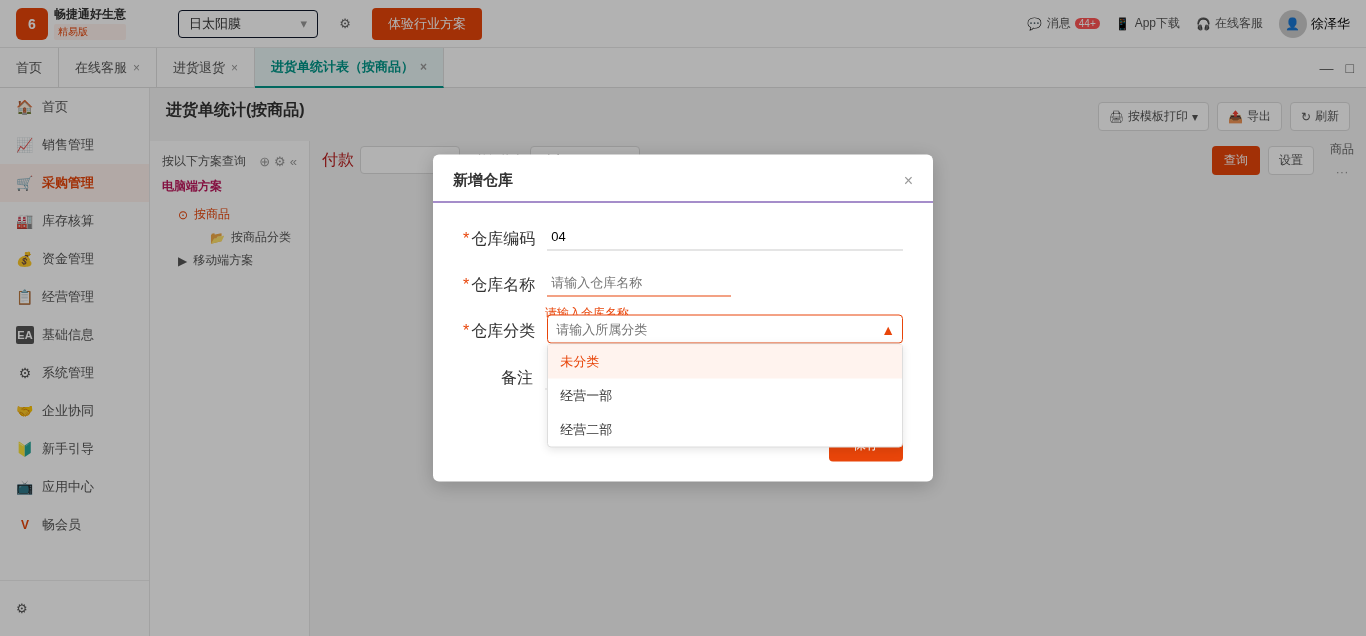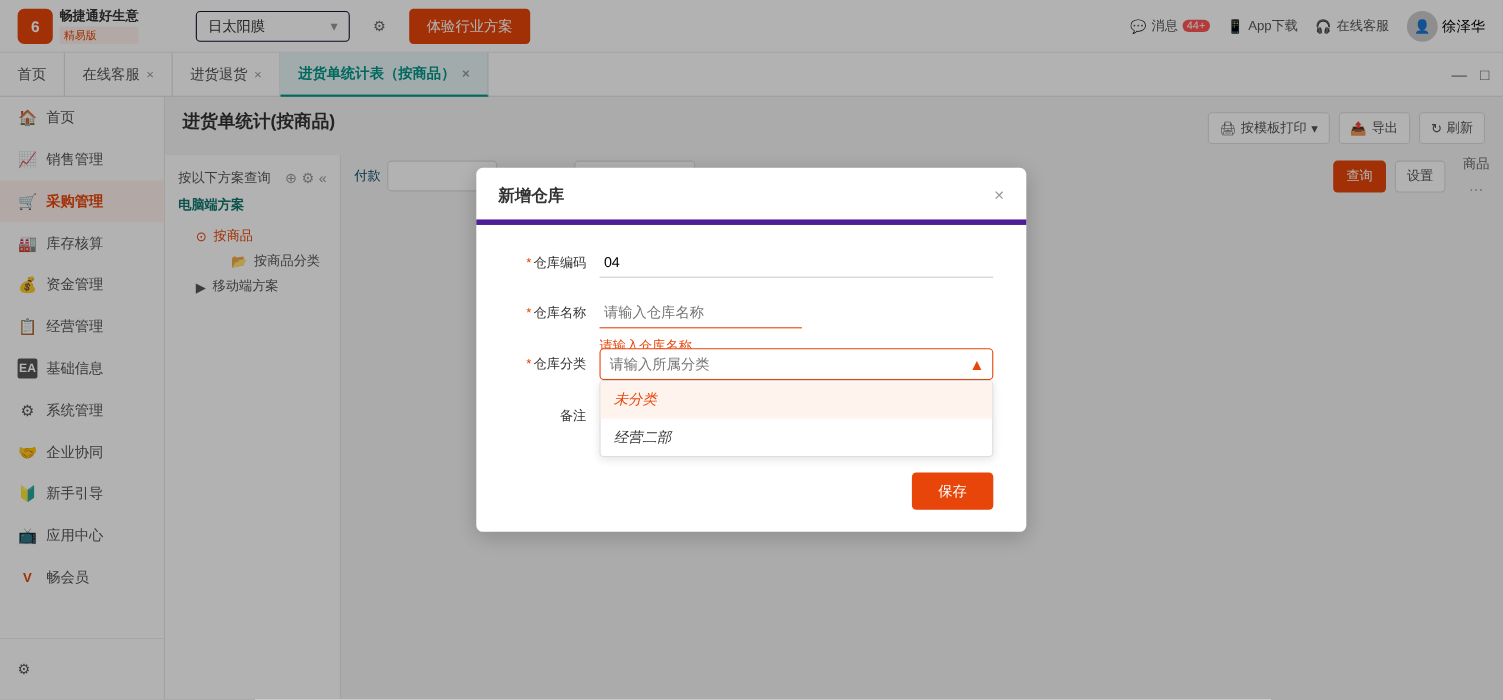--- a/index.html
+++ b/index.html
@@ -147,31 +147,31 @@
       background: #fff;
       border-radius: 6px;
       box-shadow: 0 4px 20px rgba(0,0,0,0.2);
       width: 500px;
       z-index: 200;
       padding-bottom: 20px;
     }
     .dialog-header {
       display: flex; align-items: center; justify-content: space-between;
       padding: 16px 20px 12px;
-      border-bottom: 5px solid #4c1d95;
+      border-bottom: 1px solid #4c1d95;
     }
     .dialog-title { font-size: 15px; font-weight: bold; color: #333; }
     .dialog-close { cursor: pointer; color: #999; font-size: 16px; }
     .dialog-body { padding: 20px 30px; }
     .form-row {
       display: flex; align-items: flex-start; gap: 12px; margin-bottom: 18px;
       position: relative;
     }
     .form-label {
-      min-width: 70px; text-align: right; font-size: 12px; color: #333;
+      min-width: 70px; text-align: right; font-size: 16px; color: #333;
       padding-top: 6px; flex-shrink: 0;
     }
     .form-label.required::before { content: '*'; color: #e8450a; margin-right: 2px; }
     .form-input {
       flex: 1; border: none; border-bottom: 1px solid #ddd;
       padding: 6px 4px; font-size: 13px; outline: none;
       background: transparent;
     }
     .form-input.error { border-bottom-color: #e8450a; }
     .error-msg { color: #e8450a; font-size: 12px; margin-top: 4px; position: absolute; left: 82px; top: 32px; }
@@ -188,21 +188,21 @@
     .dropdown-list {
       position: absolute;
       top: 100%; left: 0; right: 0;
       background: #fff;
       border: 1px solid #ddd;
       border-radius: 4px;
       box-shadow: 0 2px 8px rgba(0,0,0,0.1);
       z-index: 300;
     }
     .dropdown-item {
-      padding: 8px 12px; cursor: pointer; font-size: 13px; color: #333; font-style: italic;
+      padding: 8px 12px; cursor: pointer; font-size: 13px; color: #333;
     }
     .dropdown-item.selected { background: #fff3ee; color: #e8450a; }
     .dialog-footer {
       display: flex; justify-content: flex-end;
       padding: 0 30px; gap: 10px;
     }
     .btn-save {
       background: #e8450a; color: white; border: none;
       padding: 8px 24px; border-radius: 4px; cursor: pointer; font-size: 13px;
     }
@@ -211,21 +211,21 @@
     .plan-section {
       width: 160px; border-right: 1px solid #e8e8e8;
       padding: 12px; background: #fff; font-size: 12px;
     }
     .plan-header {
       display: flex; align-items: center; justify-content: space-between;
       margin-bottom: 8px; color: #555;
     }
     .plan-actions { display: flex; gap: 4px; }
     .plan-action-btn { cursor: pointer; color: #999; font-size: 13px; }
-    .section-title { font-size: 12px; color: #0f766e; font-weight: bold; margin-bottom: 6px; }
+    .section-title { font-size: 12px; color: #be185d; font-weight: bold; margin-bottom: 6px; }
 
     
     .content-split { display: flex; flex: 1; overflow: hidden; }
     .action-btn-outline {
       display: flex; align-items: center; gap: 4px;
       border: 1px solid #ddd; background: #fff; color: #555;
       padding: 5px 10px; border-radius: 4px; cursor: pointer; font-size: 12px;
     }
     .action-btn-orange {
       display: flex; align-items: center; gap: 4px;
@@ -409,21 +409,21 @@
             <span>▶</span>
             <span>移动端方案</span>
           </div>
         </div>
       </div>
 
       <div style="flex:1;padding:0 12px;display:flex;flex-direction:column;">
 
         <div style="display:flex;align-items:center;gap:16px;margin-bottom:10px;flex-wrap:wrap;">
           <div style="display:flex;align-items:center;gap:6px;">
-            <span style="font-size:12px;color:#0c4a6e;">付款</span>
+            <span style="font-size:16px;color:#b91c1c;">付款</span>
             <input type="text" class="filter-input" style="width: 100px;">
           </div>
           <div style="display:flex;align-items:center;gap:6px;">
             <span style="font-size:12px;color:#666;">单据状态</span>
             <select class="filter-select" style="width:110px;">
               <option>全部</option>
             </select>
           </div>
           <div style="margin-left:auto;display:flex;gap:8px;">
             <button class="action-btn-orange">查询</button>
@@ -474,20 +474,21 @@
     </div>
 
     <div class="form-row" style="position:relative;">
       <label class="form-label required">仓库分类</label>
       <div class="form-select-wrapper">
         <input type="text" class="form-select-input" style="border: 1px solid rgb(232, 69, 10);" placeholder="请输入所属分类">
         <span class="form-select-arrow">▲</span>
         
         <div class="dropdown-list">
           <div class="dropdown-item selected">未分类</div>
+          <div class="dropdown-item">经营一部</div>
           <div class="dropdown-item">经营二部</div>
         </div>
       </div>
     </div>
 
     <div class="form-row">
       <label class="form-label">备注</label>
       <input type="text" class="form-input" style="">
     </div>
 

